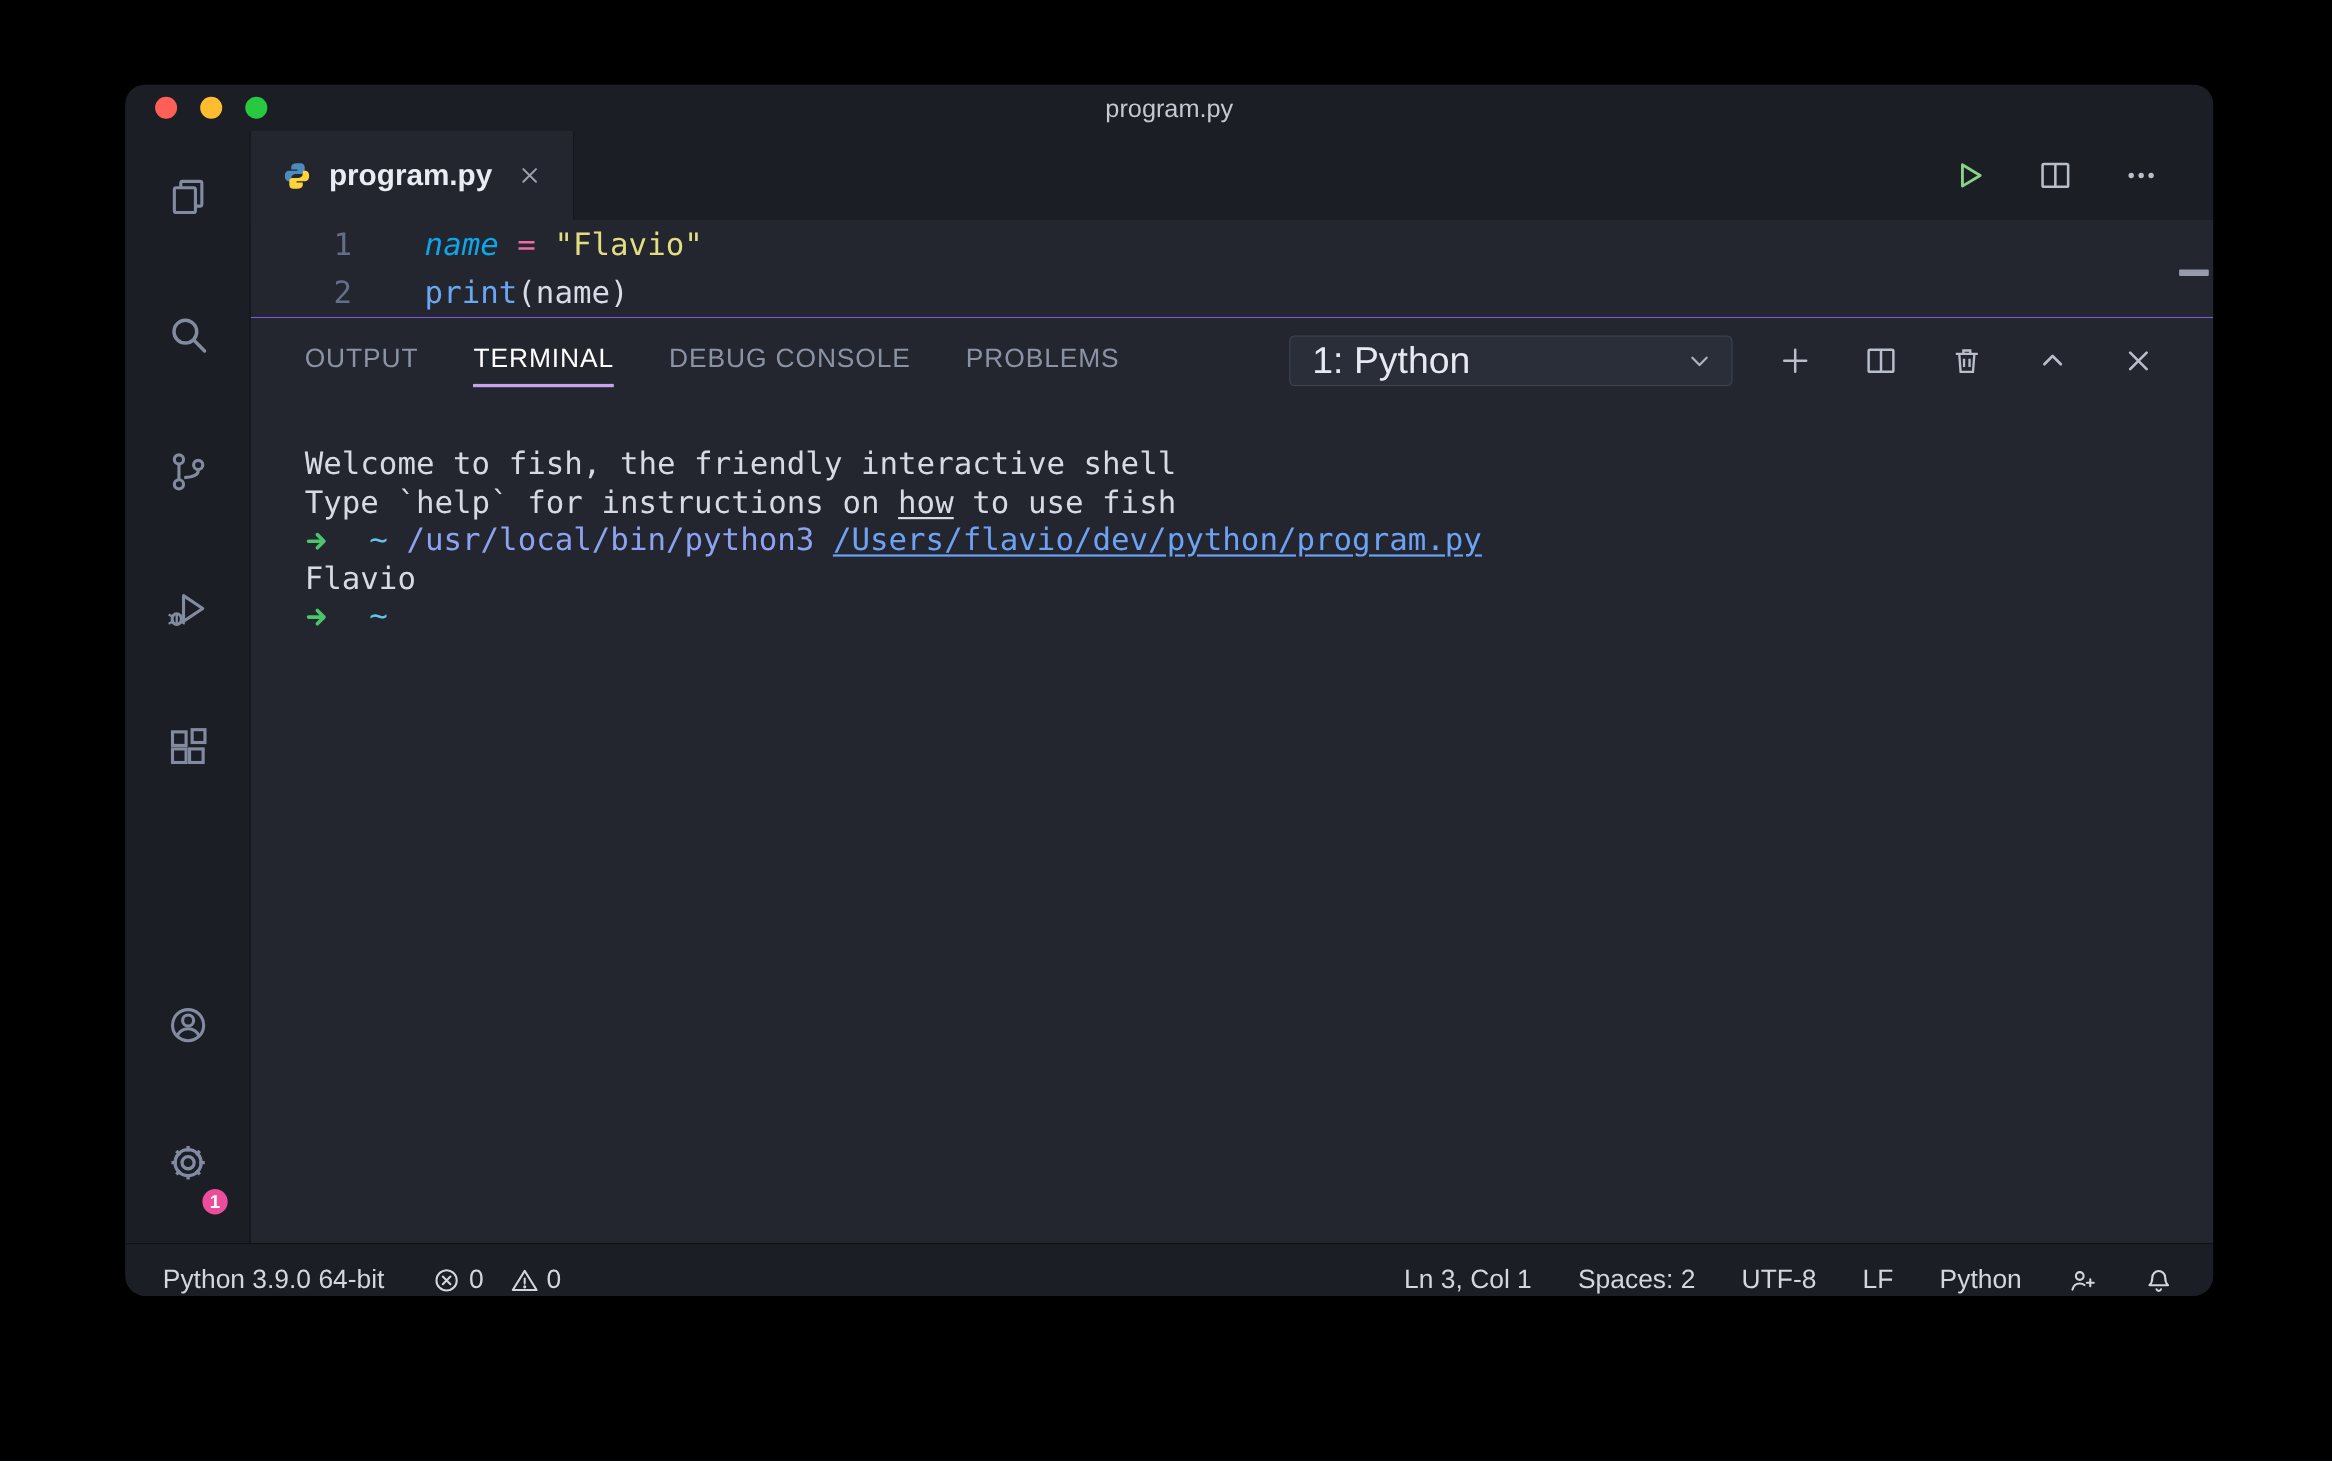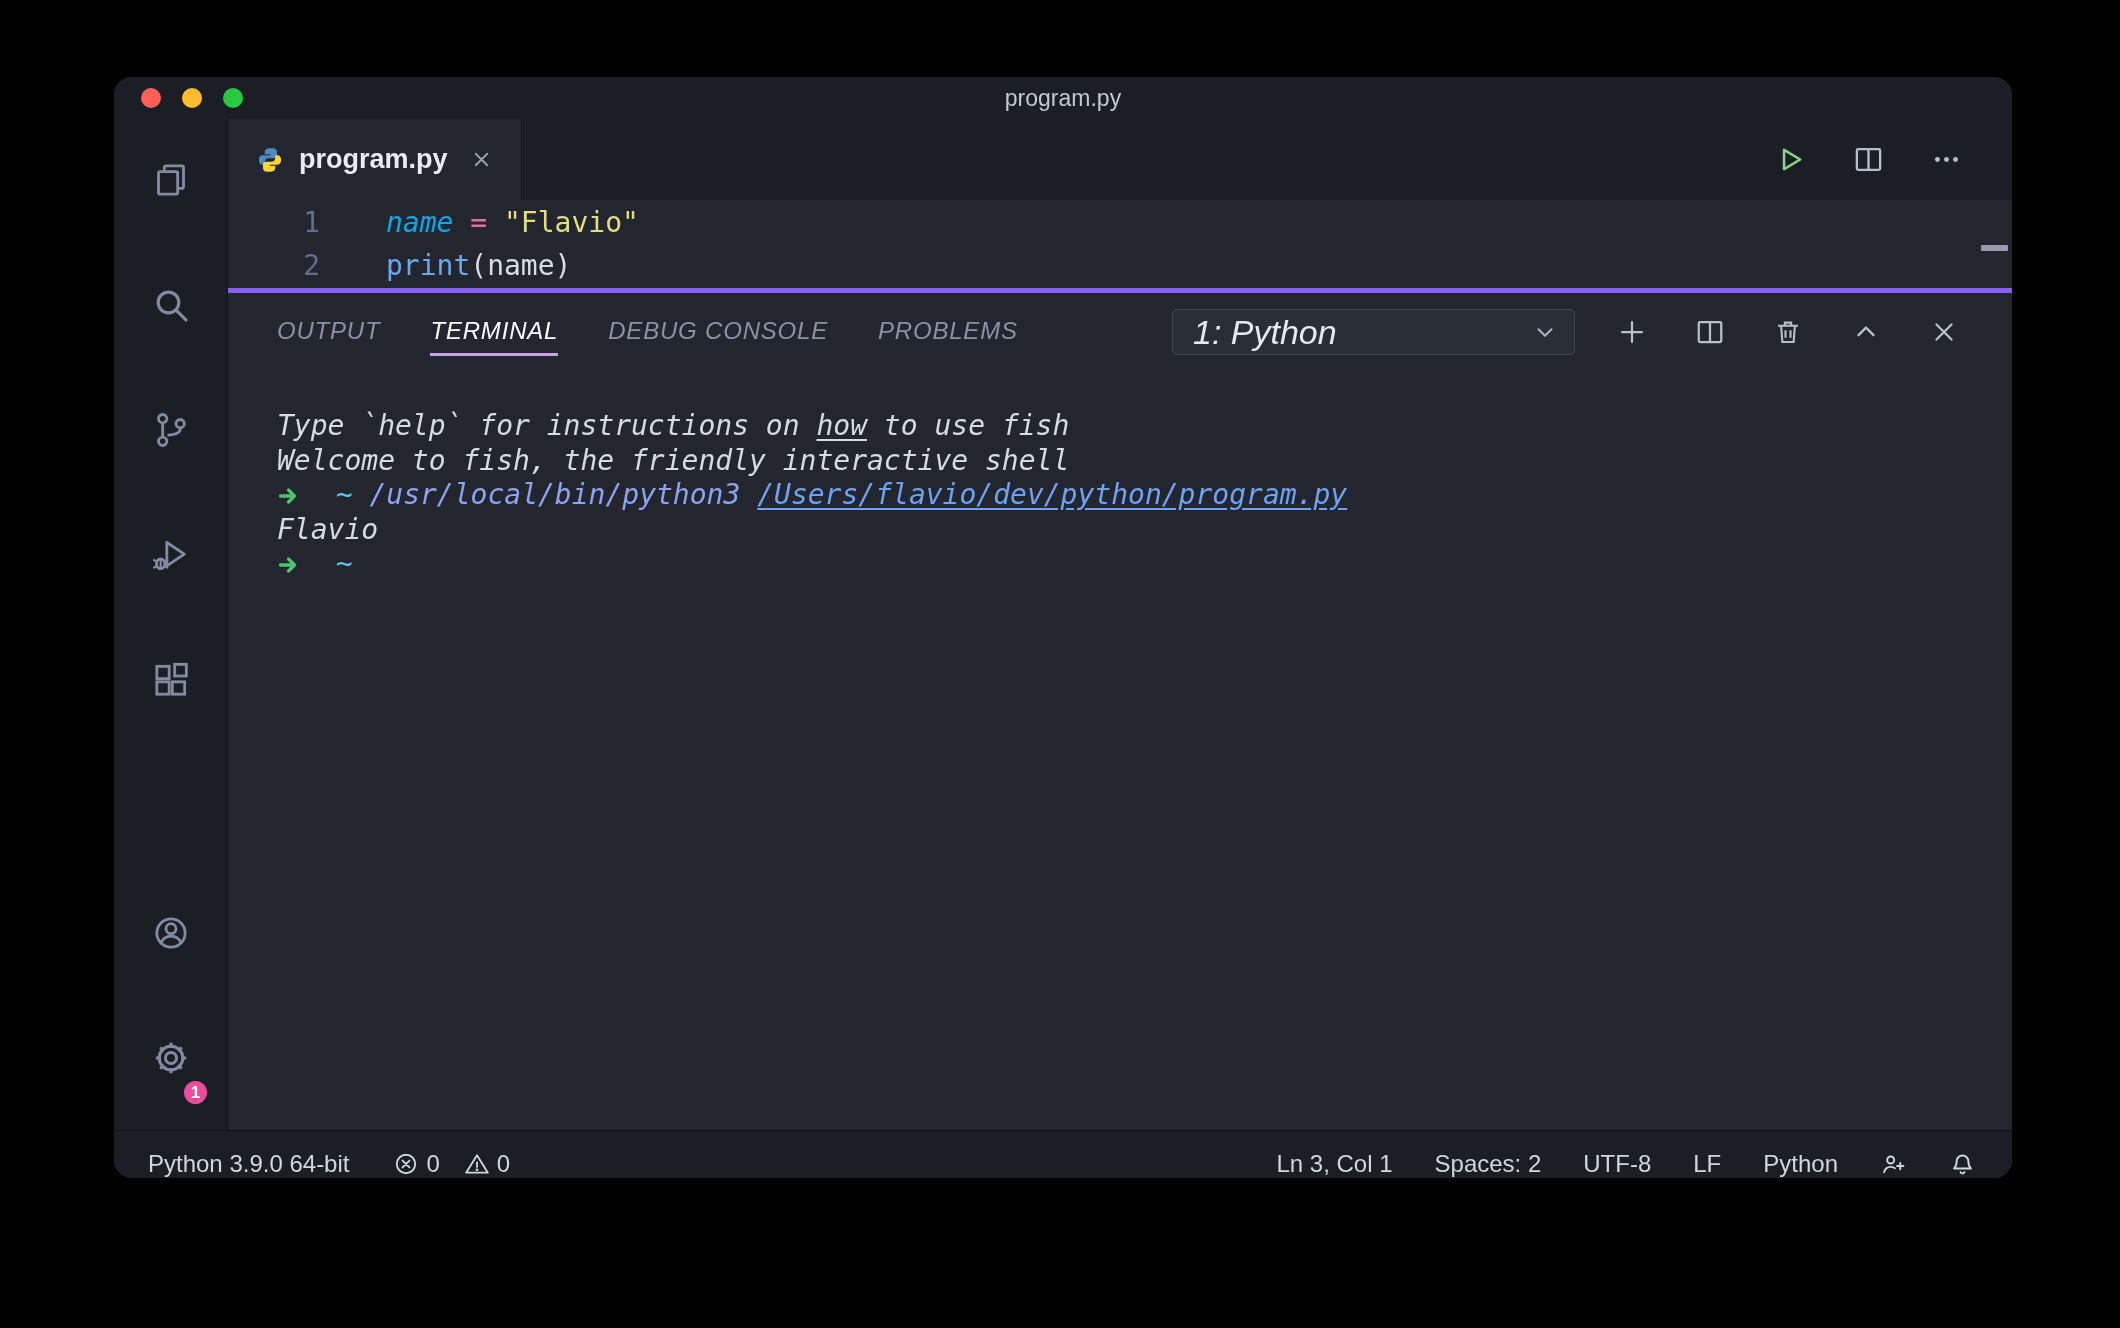--- a/index.html
+++ b/index.html
@@ -50,21 +50,21 @@
   .code-line{display:flex;height:43px;line-height:43px;font-family:"DejaVu Sans Mono",monospace;font-size:28px;}
   .ln{width:92px;text-align:right;color:#656e89;flex:0 0 92px;}
   .code-text{margin-left:66px;white-space:pre;}
   .tok-plain{color:#d8dce6;}
   .tok-variable{color:#0ea5e9;font-style:italic;}
   .tok-operator{color:#ef6aa5;}
   .tok-string{color:#e3dd82;}
   .tok-function{color:#6aa7f0;}
   .overview-mark{position:absolute;right:4px;top:45px;width:27px;height:6px;background:#a9b0bd;opacity:.85;border-radius:1px;}
   
-  .panel{flex:1;background:#23262e;border-top:5px solid #8b5cf6;display:flex;flex-direction:column;min-height:0;font-style:italic;}
+  .panel{flex:1;background:#23262e;border-top:1px solid #8b5cf6;display:flex;flex-direction:column;min-height:0;}
   .panel-header{height:78px;flex:0 0 78px;display:flex;align-items:center;padding:0 53px 0 49px;}
   .ptab{margin-right:50px;font-size:24px;letter-spacing:0.8px;color:#8a93a5;padding:8px 0;border-bottom:3px solid transparent;white-space:nowrap;}
   .ptab.active{color:#ffffff;border-bottom-color:#c9a1ef;}
   .term-select{margin-left:auto;width:403px;height:46px;box-sizing:border-box;background:#2a2e38;border:1px solid #3e4450;border-radius:5px;
     display:flex;align-items:center;padding:0 16px 0 20px;color:#e6e9f0;font-size:34px;}
   .term-select .chev{margin-left:auto;display:flex;color:#aab1bf;}
   .term-select .chev svg{width:26px;height:26px;}
   .panel-actions{display:flex;align-items:center;gap:48px;margin-left:42px;color:#b8bfcb;}
   .panel-actions span{display:flex;}
   .panel-actions svg{width:30px;height:30px;}
@@ -251,22 +251,22 @@
                 </svg>
               </span>
             <span>
                 <svg viewBox="0 0 24 24" fill="none" stroke="currentColor" stroke-width="1.9" stroke-linecap="round">
                   <path d="M6 6l12 12M18 6 6 18"></path>
                 </svg>
               </span>
           </div>
         </div>
         <div class="terminal" id="terminal-lines">
+            <div class="term-line"><span class="tseg tseg-plain">Welcome to fish, the friendly interactive shell</span></div>
             <div class="term-line"><span class="tseg tseg-plain">Type `help` for instructions on </span><span class="tseg tseg-underline">how</span><span class="tseg tseg-plain"> to use fish</span></div>
-            <div class="term-line"><span class="tseg tseg-plain">Welcome to fish, the friendly interactive shell</span></div>
             <div class="term-line"><span class="tseg tseg-arrow"><svg viewBox="0 0 24 22" fill="none" stroke="#4bc46b" stroke-width="3.3" stroke-linecap="round" stroke-linejoin="round">
                   <path d="M3 11h14M11 5l6 6-6 6"></path>
                 </svg></span><span class="tseg tseg-plain">  </span><span class="tseg tseg-prompt-path">~</span><span class="tseg tseg-plain"> </span><span class="tseg tseg-command">/usr/local/bin/python3</span><span class="tseg tseg-plain"> </span><span class="tseg tseg-link">/Users/flavio/dev/python/program.py</span></div>
             <div class="term-line"><span class="tseg tseg-plain">Flavio</span></div>
             <div class="term-line"><span class="tseg tseg-arrow"><svg viewBox="0 0 24 22" fill="none" stroke="#4bc46b" stroke-width="3.3" stroke-linecap="round" stroke-linejoin="round">
                   <path d="M3 11h14M11 5l6 6-6 6"></path>
                 </svg></span><span class="tseg tseg-plain">  </span><span class="tseg tseg-prompt-path">~</span></div>
           </div>
       </div>
     </div>

